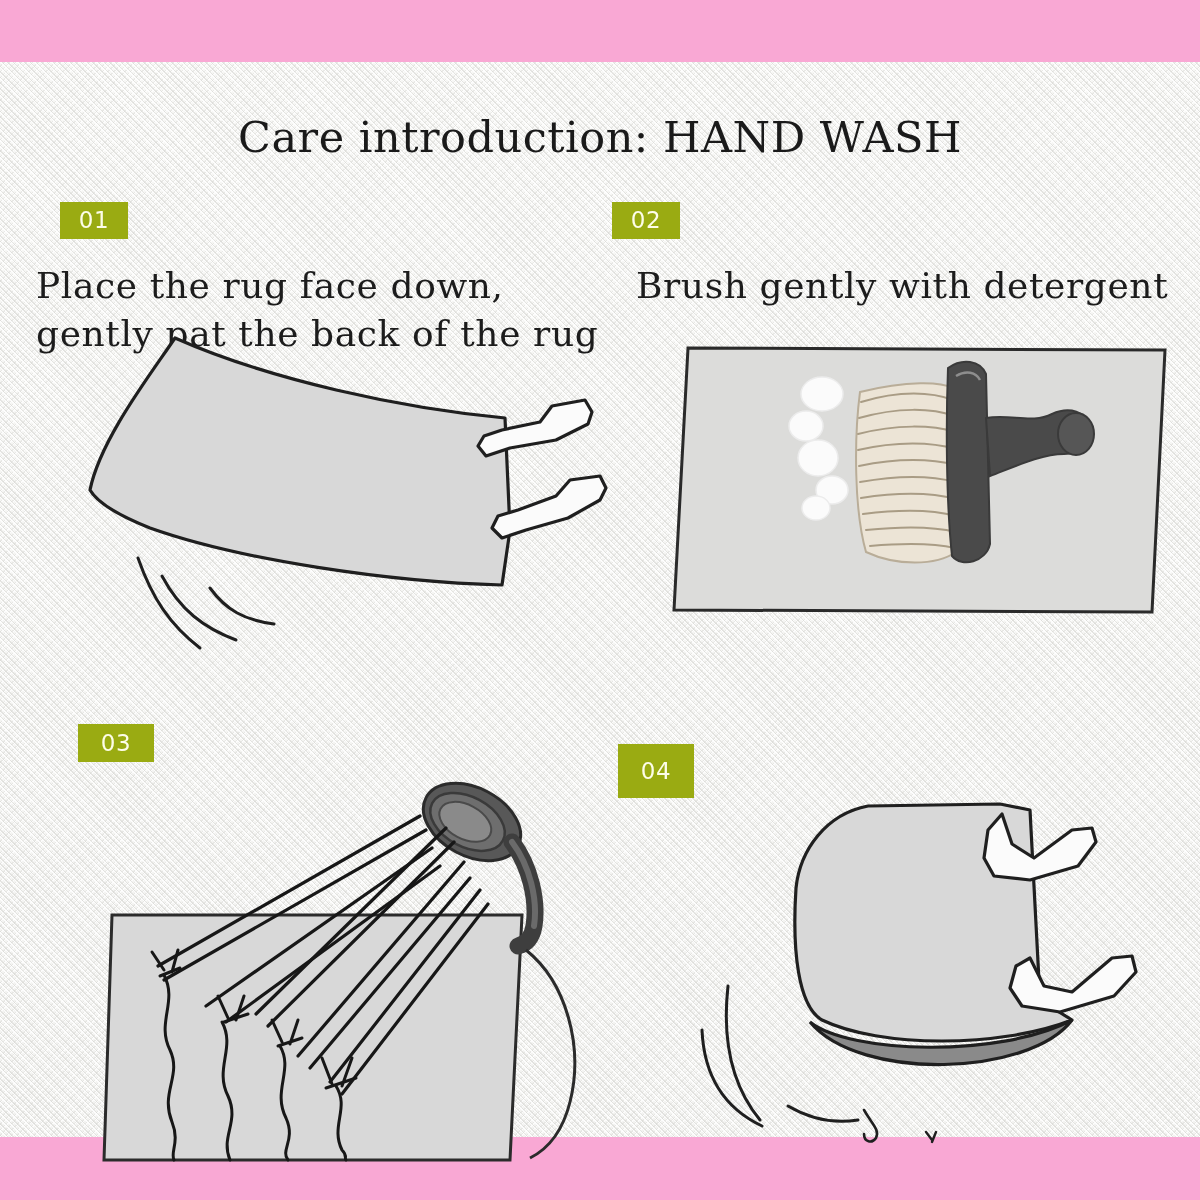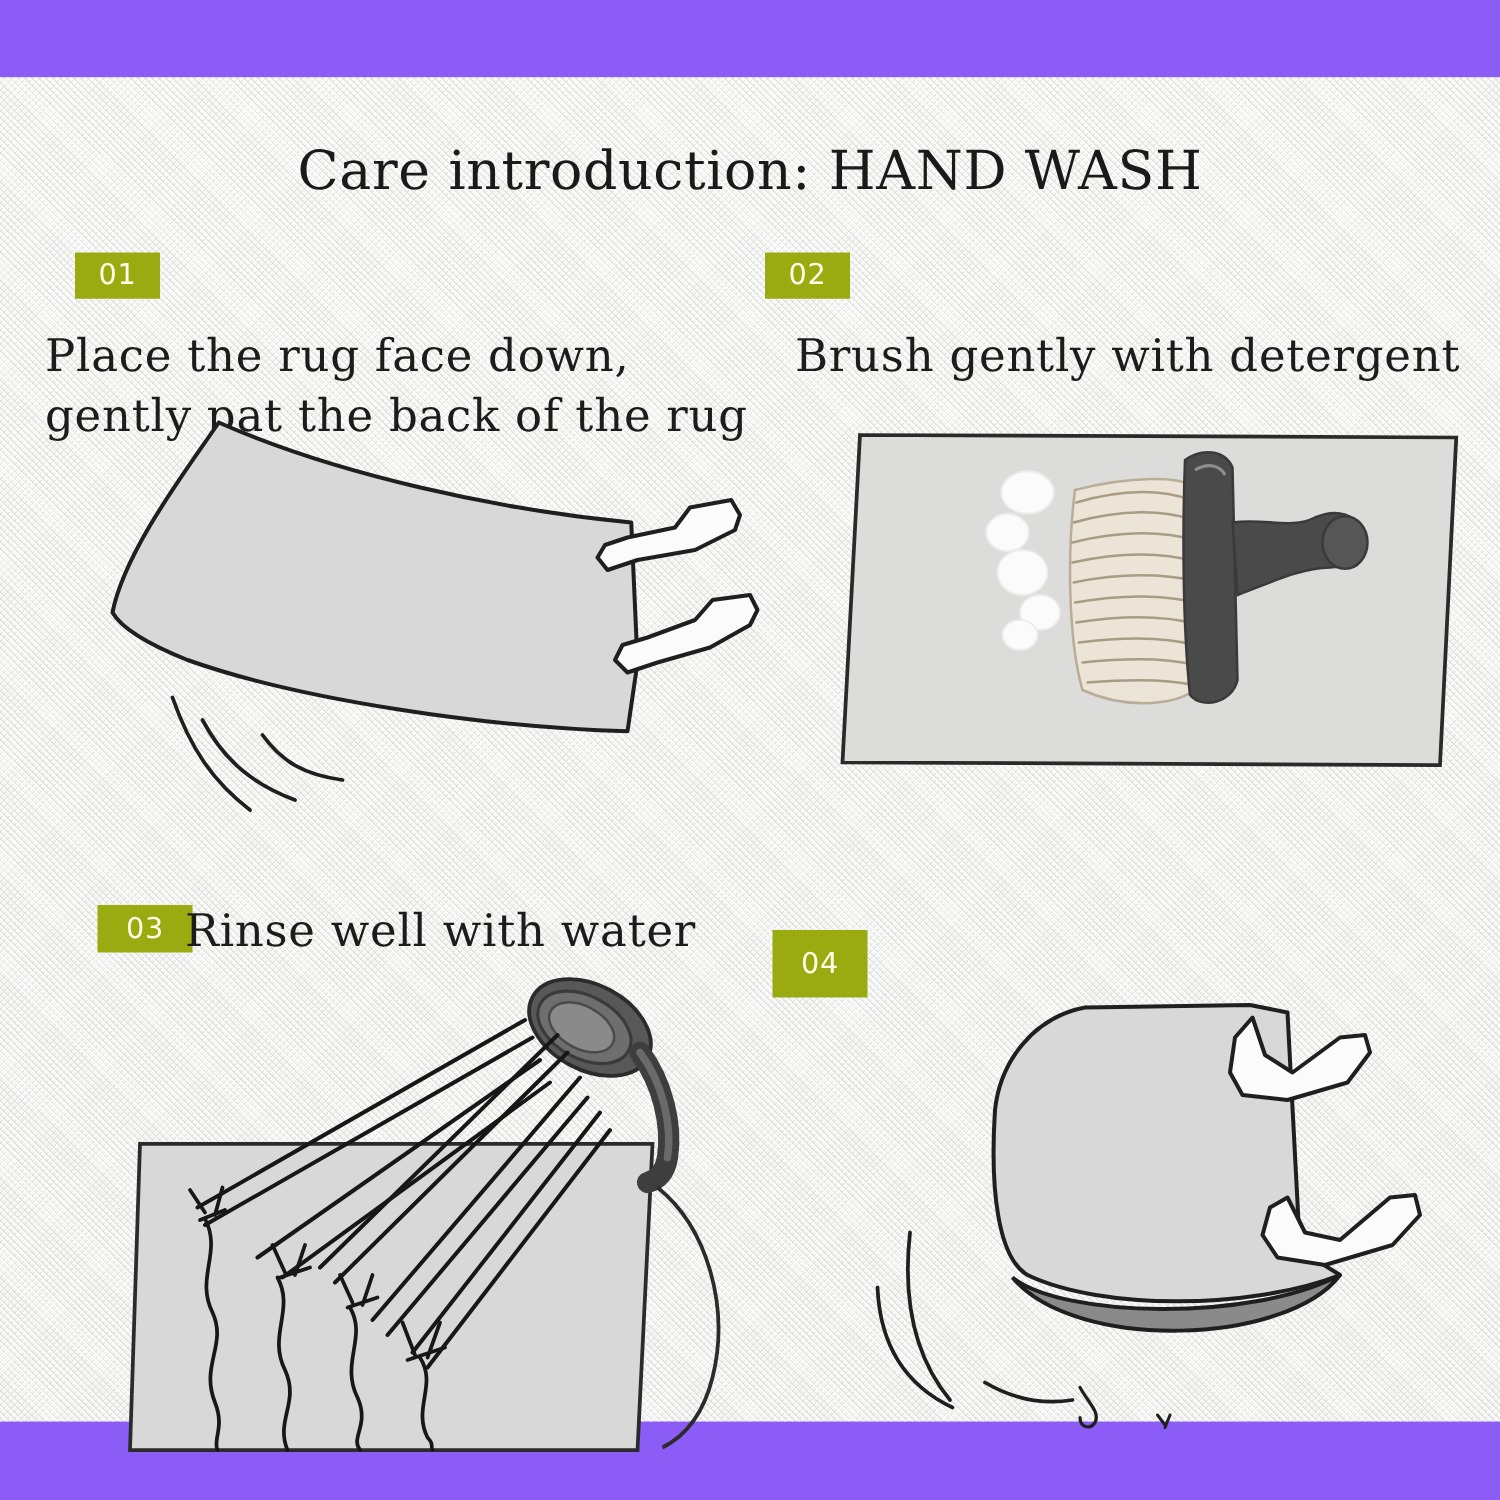--- a/index.html
+++ b/index.html
@@ -4,21 +4,21 @@
 <style>
   html, body {
     margin: 0;
     padding: 0;
     background: #ffffff;
   }
   #page {
     position: relative;
     width: 1200px;
     height: 1200px;
-    background: #8b5cf6;
+    background: #f9a8d4;
     overflow: hidden;
     font-family: "DejaVu Serif", serif;
   }
   
   #panel {
     position: absolute;
     left: 0;
     top: 62px;
     width: 1200px;
     height: 1075px;
@@ -159,21 +159,20 @@
                C 410 76 426 82 430 96
                C 434 112 422 124 404 124
                C 382 124 356 136 330 146 Z" fill="#4a4a4a" stroke="#3a3a3a" stroke-width="2"></path>
       <ellipse cx="416" cy="104" rx="18" ry="21" fill="#565656" stroke="#3a3a3a" stroke-width="2"></ellipse>
 
       <path d="M 296 46 C 306 40 316 42 320 50" fill="none" stroke="#8e8e8e" stroke-width="2.5"></path>
     </svg>
   </div>
 
   <div class="badge" id="badge-03">03</div>
-  <div class="step-text" id="text-03">Rinse well with water</div>
 
   <div class="art" id="art-03">
     <svg viewBox="0 0 580 390" width="580" height="390">
 
       <path d="M 52 145 L 462 145 L 450 390 L 44 390 Z" fill="#d8d8d8" stroke="#2b2b2b" stroke-width="3"></path>
 
       <g transform="translate(412,52) rotate(28)">
         <ellipse cx="0" cy="0" rx="52" ry="34" fill="#585858" stroke="#2b2b2b" stroke-width="3"></ellipse>
         <ellipse cx="-4" cy="2" rx="40" ry="25" fill="#6e6e6e" stroke="#3a3a3a" stroke-width="2.5"></ellipse>
         <ellipse cx="-6" cy="3" rx="28" ry="17" fill="#8a8a8a" stroke="#4a4a4a" stroke-width="2"></ellipse>

